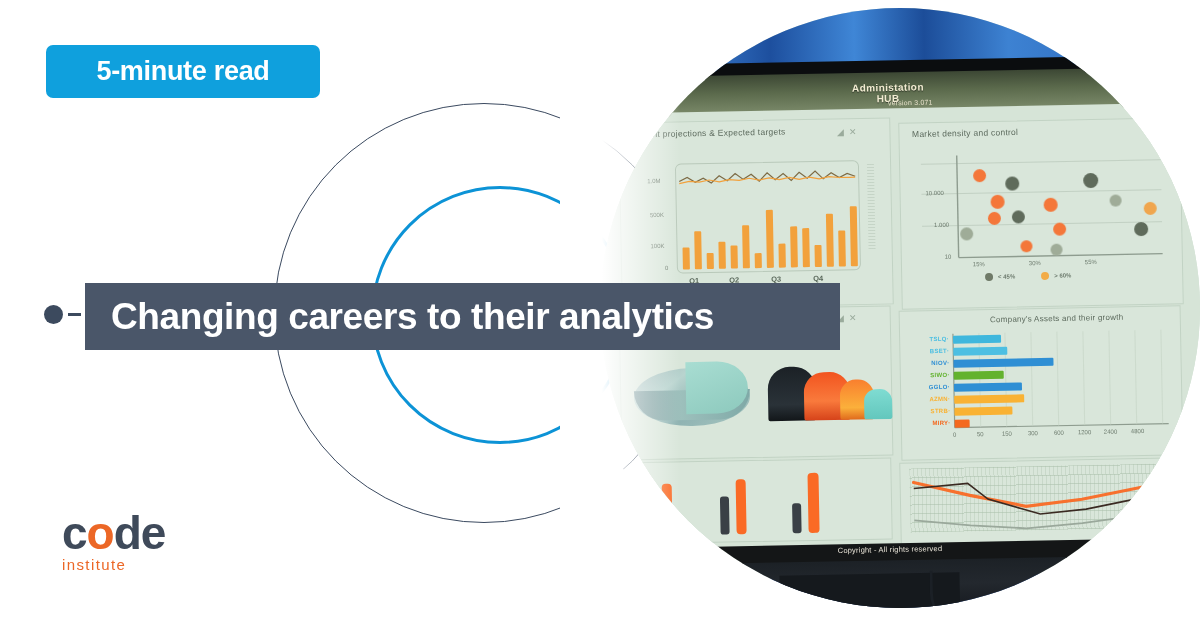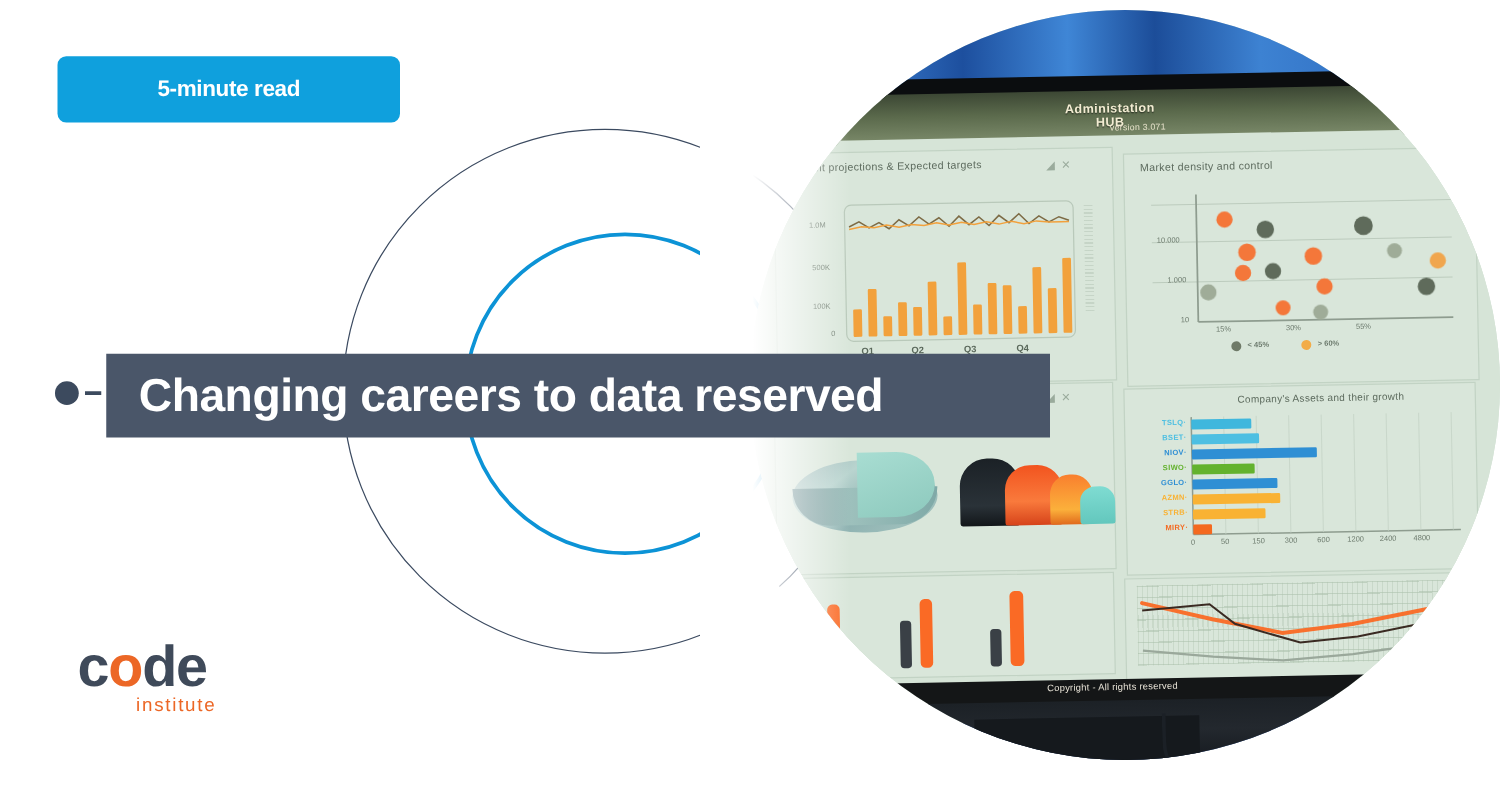--- a/index.html
+++ b/index.html
@@ -123,21 +123,21 @@
     pointer-events:none;
   }
 
   
   .badge{
     position:absolute;left:46px;top:45px;width:274px;height:53px;
     background:#0fa0dd;border-radius:7px;
     display:flex;align-items:center;justify-content:center;
   }
   .badge span{
-    color:#ffffff;font-size:18px;font-weight:bold;letter-spacing:-.3px;
+    color:#ffffff;font-size:27px;font-weight:bold;letter-spacing:-.3px;
   }
 
   
   .bullet{
     position:absolute;left:44px;top:305px;width:19px;height:19px;
     border-radius:50%;background:#3c4a5e;
   }
   .dash{
     position:absolute;left:68px;top:313px;width:13px;height:3px;background:#3c4a5e;
   }
@@ -149,21 +149,21 @@
     margin:0;padding:0 0 0 26px;color:#ffffff;
     font-size:37px;font-weight:bold;letter-spacing:-.4px;white-space:nowrap;
   }
 
   
   .logo{position:absolute;left:62px;top:508px;width:160px;}
   .logo-word{font-size:46px;font-weight:bold;letter-spacing:-1px;line-height:50px;}
   .logo-c,.logo-d,.logo-e{color:#3f4a5a;}
   .logo-o{color:#ec6726;}
   .logo-sub{
-    text-align:center;color:#ec6726;font-size:15px;letter-spacing:1.4px;
+    text-align:left;color:#ec6726;font-size:15px;letter-spacing:1.4px;
     margin-top:-2px;padding-right:2px;
   }
 </style>
 </head>
 <body>
 
 <div class="stage">
 
   <div class="ring-outer"></div>
   <div class="ring-inner"></div>
@@ -388,21 +388,21 @@
   <div class="fade-left"></div>
   <div class="fade-corner"></div>
 
   <div class="badge">
     <span>5-minute read</span>
   </div>
 
   <div class="bullet"></div>
   <div class="dash"></div>
   <div class="title-strip">
-    <h1>Changing careers to data reserved</h1>
+    <h1>Changing careers to their analytics</h1>
   </div>
 
   <div class="logo">
     <div class="logo-word">
       <span class="logo-c">c</span><span class="logo-o">o</span><span class="logo-d">d</span><span class="logo-e">e</span>
     </div>
     <div class="logo-sub">institute</div>
   </div>
 
 </div>

